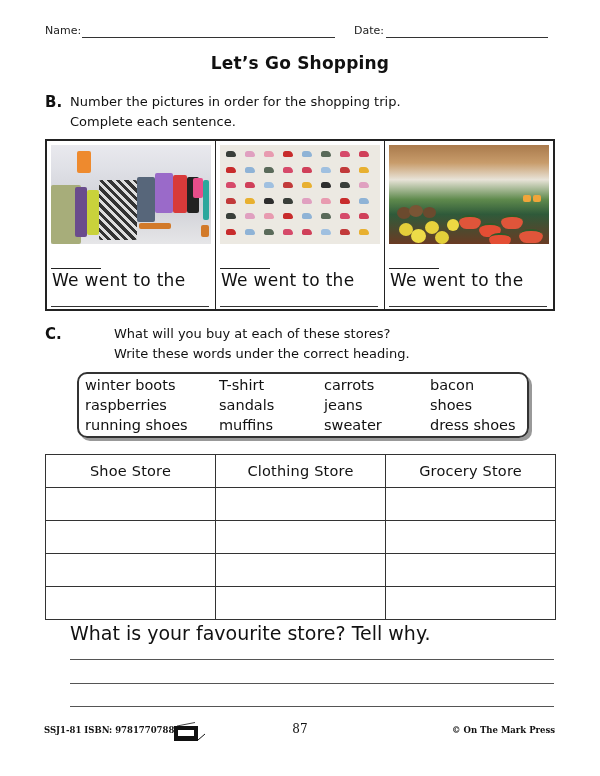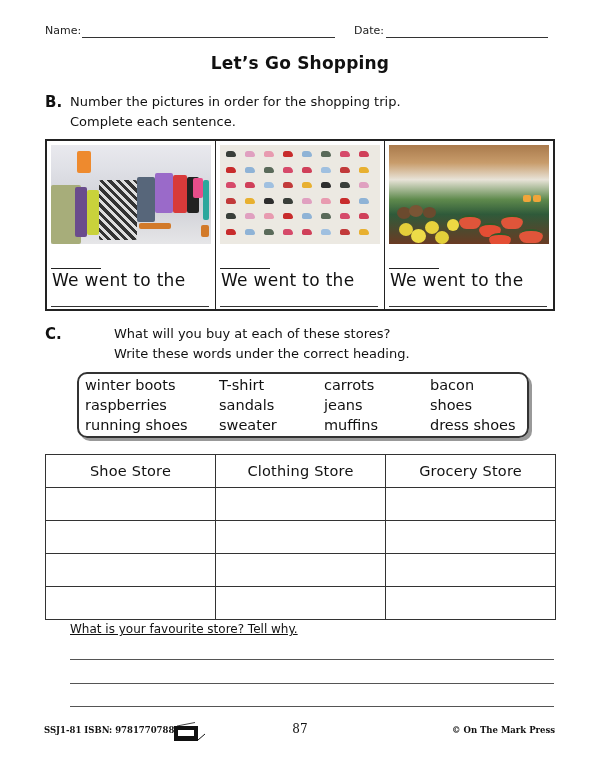--- a/index.html
+++ b/index.html
@@ -47,21 +47,21 @@
     }
 
     
     .store-table {
       left: 45px; top: 454px; width: 511px; border-collapse: collapse;
     }
     .store-table th, .store-table td { border: 1.5px solid #333; width: 33.33%; }
     .store-table th { height: 30px; font-size: 14.5px; font-weight: normal; text-align: center; letter-spacing: 0.2px; }
     .store-table td { height: 30px; }
 
-    .q-fav { left: 70px; top: 622px; font-size: 12px; text-decoration: underline; }
+    .q-fav { left: 70px; top: 622px; font-size: 19px; }
     .wline { left: 70px; width: 484px; border-bottom: 1.5px solid #555; height: 0; }
 
     .footer-l { left: 44px; top: 725px; font-family: "DejaVu Serif", serif; font-size: 8.5px; font-weight: bold; }
     .footer-c { left: 0; width: 600px; top: 722px; text-align: center; font-family: "DejaVu Serif", serif; font-size: 12px; }
     .footer-r { right: 45px; top: 725px; font-family: "DejaVu Serif", serif; font-size: 8.5px; font-weight: bold; }
     .copier { left: 173px; top: 722px; width: 38px; height: 20px; }
   </style>
 </head>
 <body>
 
@@ -190,22 +190,22 @@
 <div class="abs wordbox">
   <span>winter boots</span>
   <span>T-shirt</span>
   <span>carrots</span>
   <span>bacon</span>
   <span>raspberries</span>
   <span>sandals</span>
   <span>jeans</span>
   <span>shoes</span>
   <span>running shoes</span>
+  <span>muffins</span>
   <span>sweater</span>
-  <span>muffins</span>
   <span>dress shoes</span>
 </div>
 
 <table class="abs store-table">
   <thead>
     <tr>
       <th>Shoe Store</th>
       <th>Clothing Store</th>
       <th>Grocery Store</th>
     </tr>

